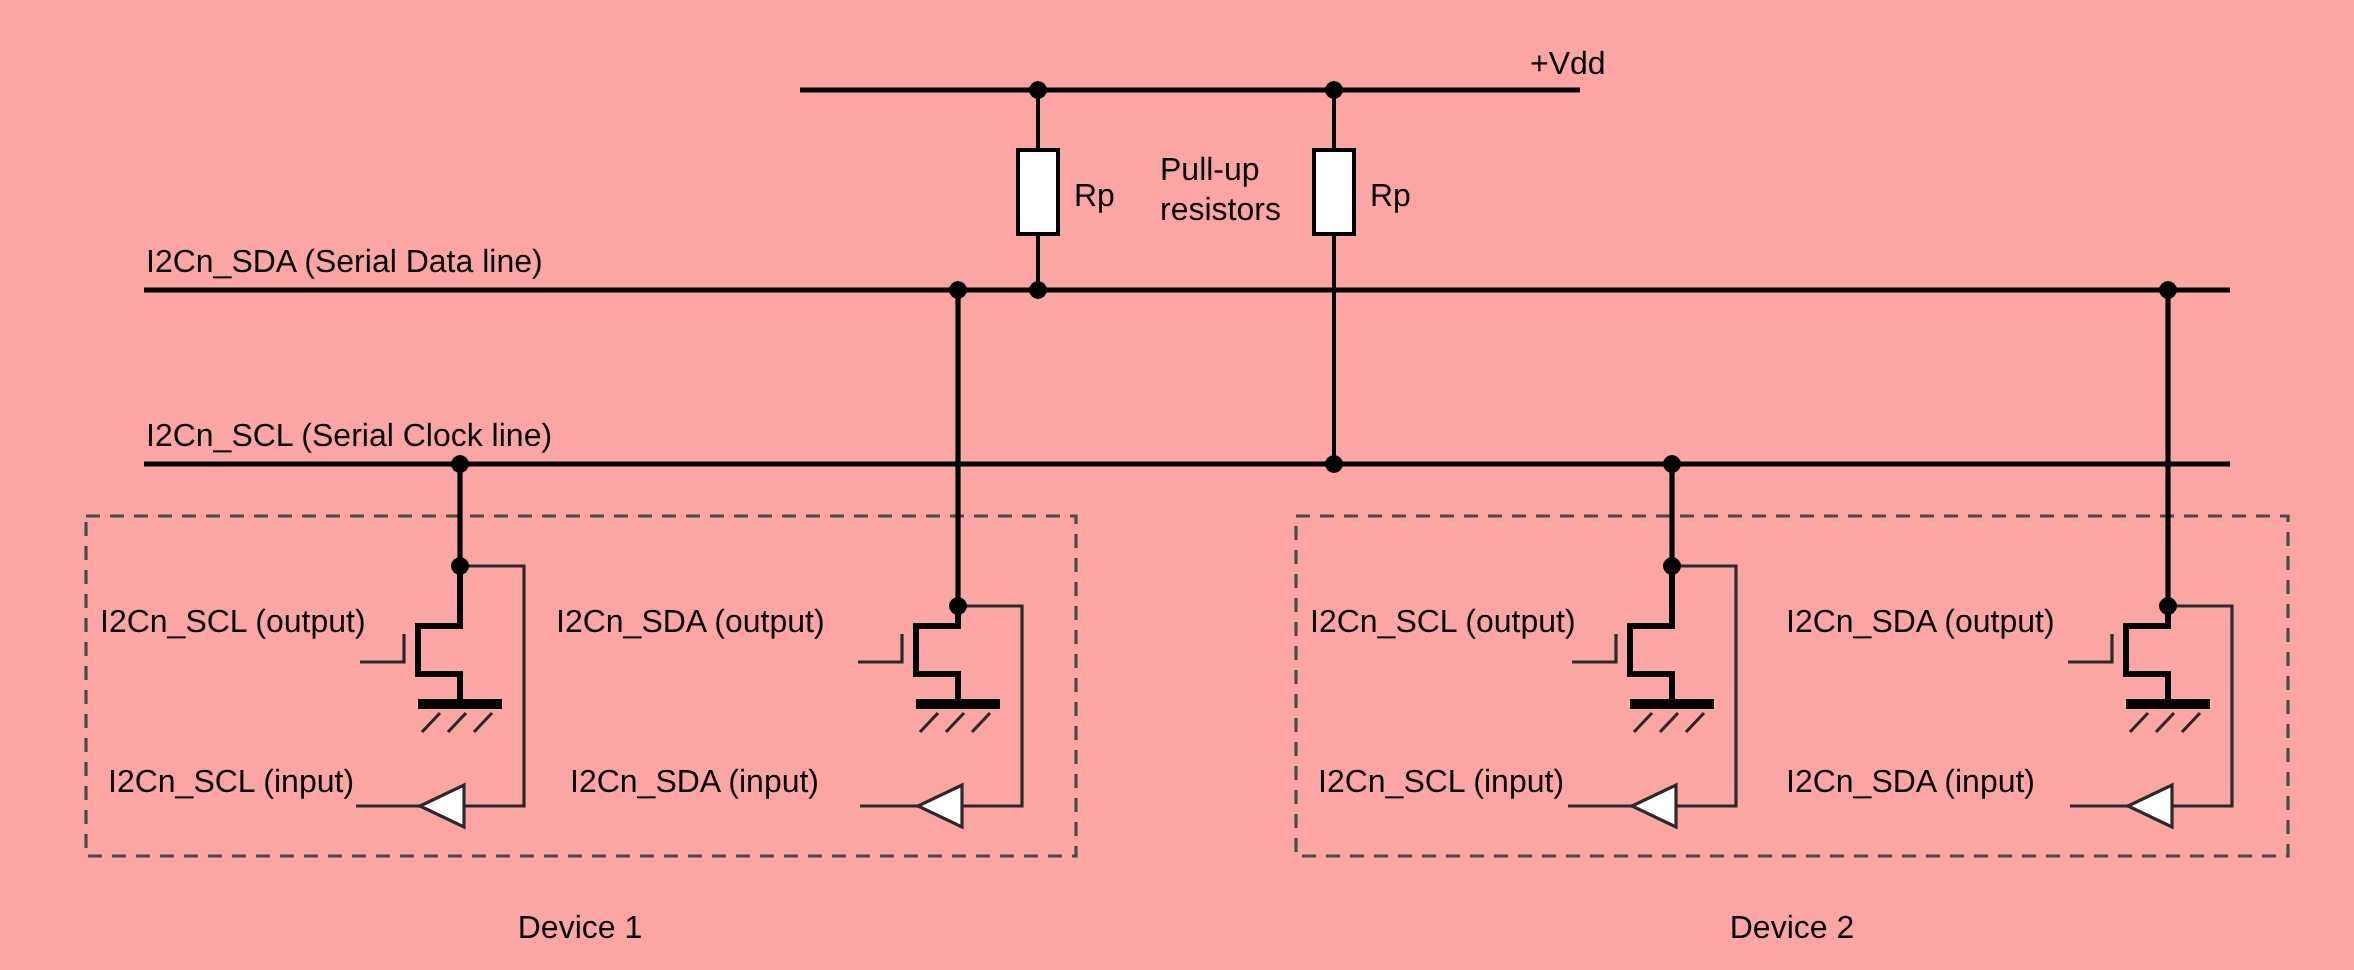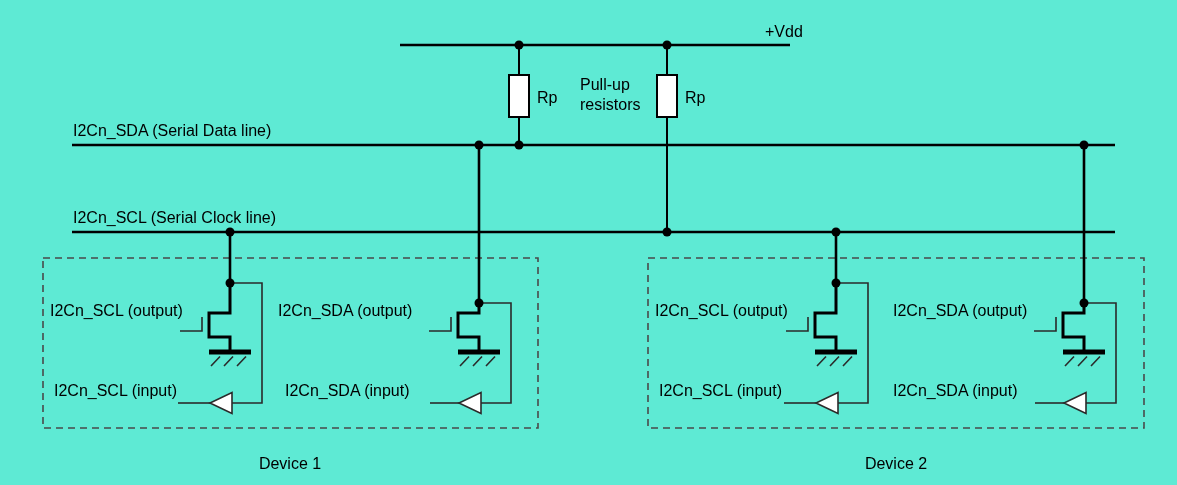--- a/index.html
+++ b/index.html
@@ -5,21 +5,21 @@
   html, body {
     margin: 0;
     padding: 0;
     background: #ffffff;
     font-family: "Liberation Sans", sans-serif;
   }
   .canvas {
     position: relative;
     width: 1177px;
     height: 485px;
-    background: #5eead4;
+    background: #fca5a5;
     overflow: hidden;
   }
   svg { display: block; }
   
   .bus   { stroke: #000; stroke-width: 2.6; fill: none; }
   .stub  { stroke: #000; stroke-width: 2.6; fill: none; }
   .rwire { stroke: #000; stroke-width: 2;   fill: none; }
   .mos   { stroke: #000; stroke-width: 3;   fill: none; }
   .gnd-bar { stroke: #000; stroke-width: 5; fill: none; }
   .thin  { stroke: #2a2a2a; stroke-width: 1.6; fill: none; }

